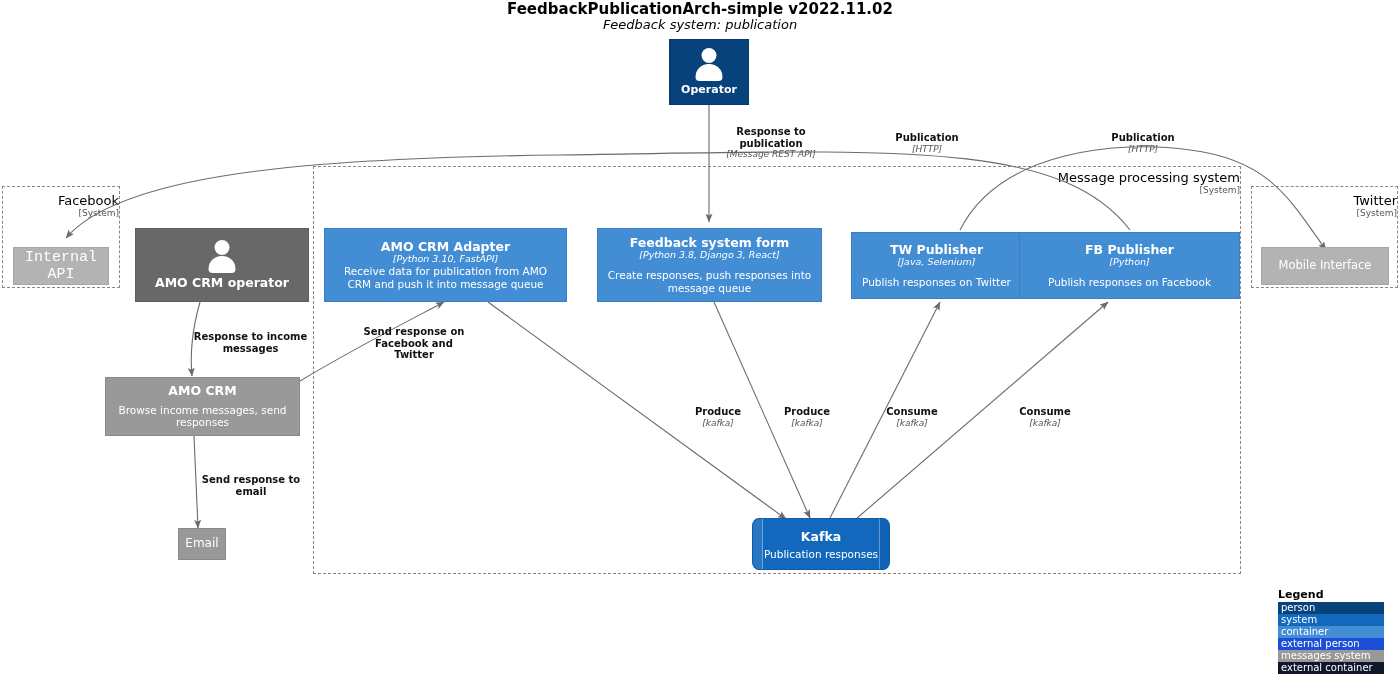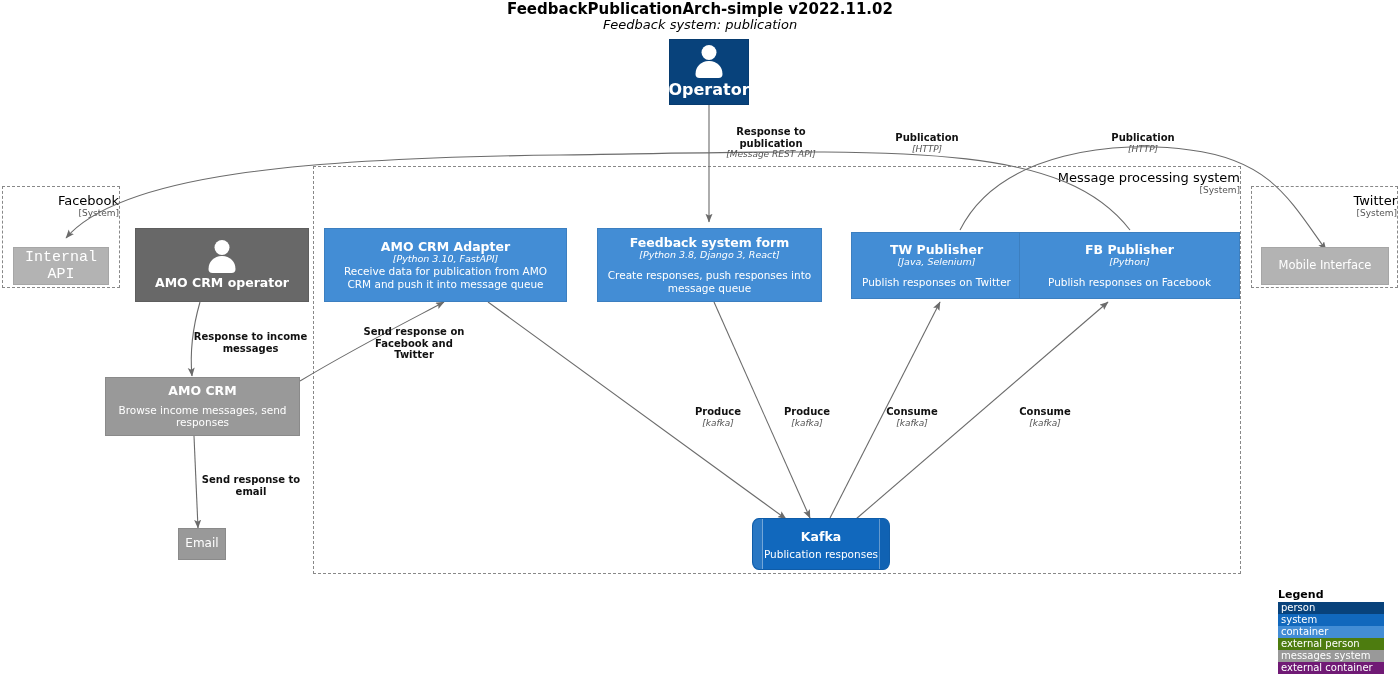--- a/index.html
+++ b/index.html
@@ -176,21 +176,21 @@
   <div class="elabel" style="left:1005px;top:406px;width:80px;">
     <span class="l-txt">Consume</span>
     <span class="l-tech">[kafka]</span>
   </div>
 
   <div class="node person" style="left:669px;top:39px;width:80px;height:66px;">
     <div class="person-icon">
       <div class="head"></div>
         <div class="body"></div>
     </div>
-    <div class="n-name" style="font-size:16px;">Operator</div>
+    <div class="n-name" style="font-size:11px;">Operator</div>
   </div>
 
   <div class="node ext-person" style="left:135px;top:228px;width:174px;height:74px;">
     <div class="person-icon">
       <div class="head"></div>
         <div class="body"></div>
     </div>
     <div class="n-name" style="font-size:12.5px;">AMO CRM operator</div>
   </div>
 
@@ -238,18 +238,18 @@
   <div class="db" style="left:752px;top:518px;width:138px;height:52px;">
     <div class="n-name" style="font-size:12.5px;font-weight:bold;">Kafka</div>
     <div class="n-desc" style="font-size:10.5px;margin-top:4px;">Publication responses</div>
   </div>
 
   <div class="legend" style="left:1278px;top:588px;">
     <div class="legend-title">Legend</div>
     <div class="legend-row" style="background:#08427b;"><span>person</span></div>
     <div class="legend-row" style="background:#1168bd;"><span>system</span></div>
     <div class="legend-row" style="background:#438dd5;"><span>container</span></div>
-    <div class="legend-row" style="background:#4d7c0f;"><span>external person</span></div>
+    <div class="legend-row" style="background:#1d4ed8;"><span>external person</span></div>
     <div class="legend-row" style="background:#999999;"><span>messages system</span></div>
-    <div class="legend-row" style="background:#701a75;"><span>external container</span></div>
+    <div class="legend-row" style="background:#0f172a;"><span>external container</span></div>
   </div>
 
 </div>
 
 </body></html>

